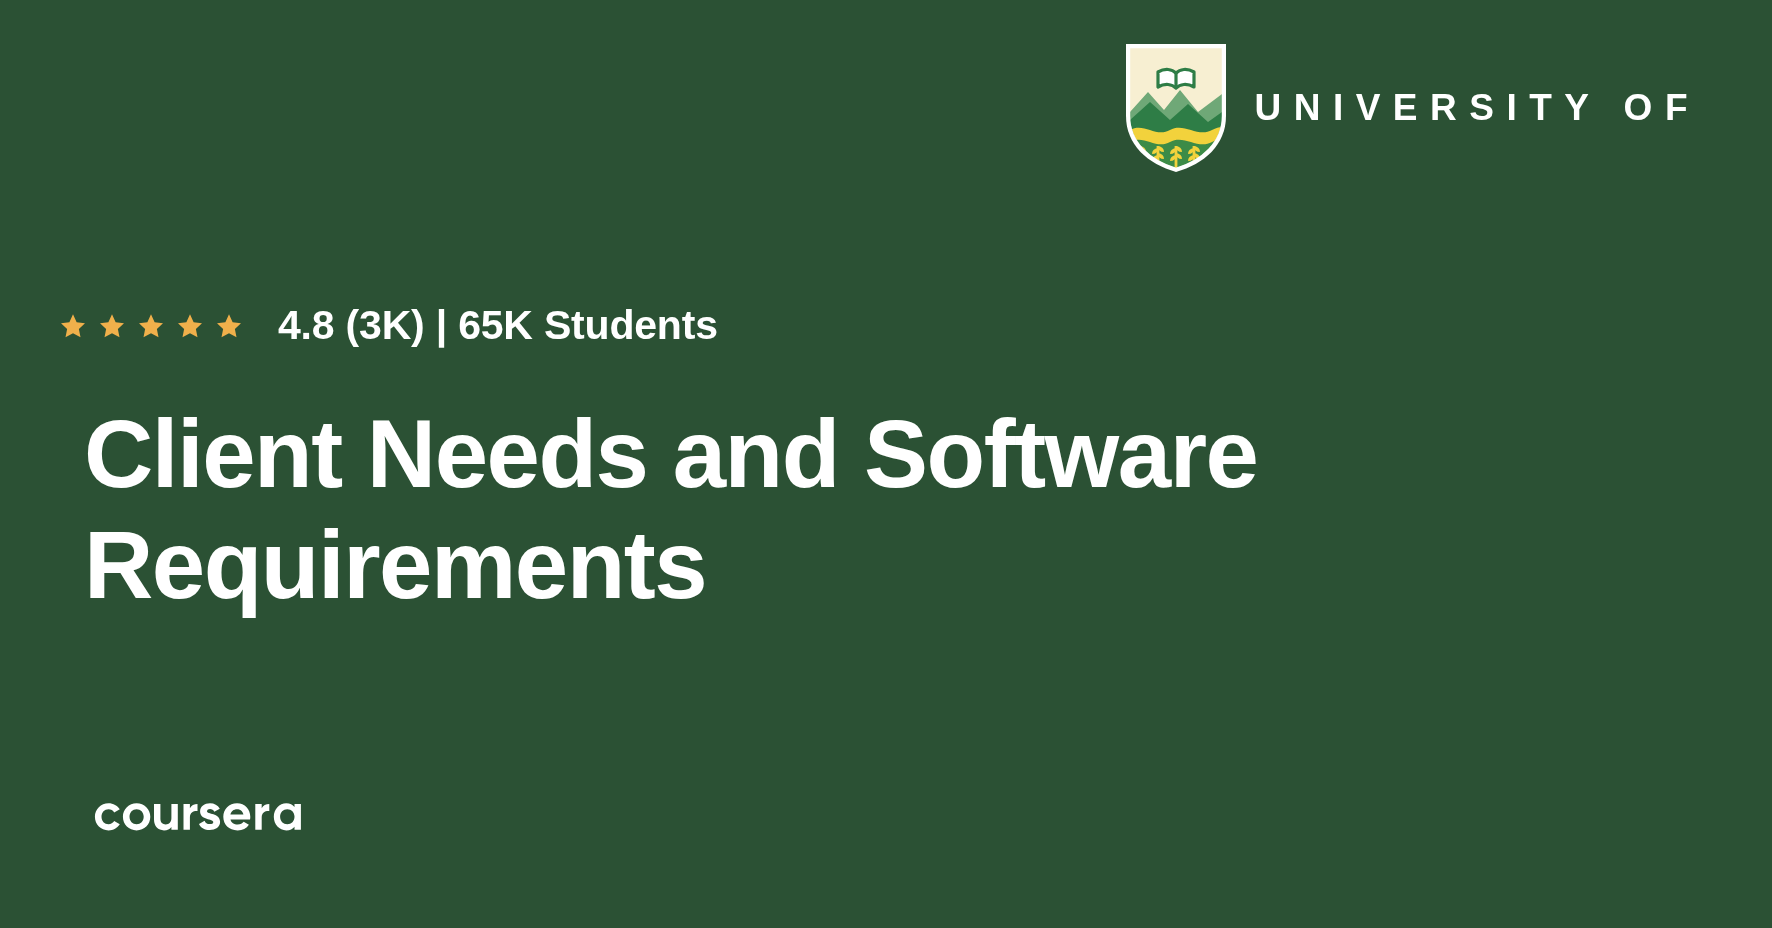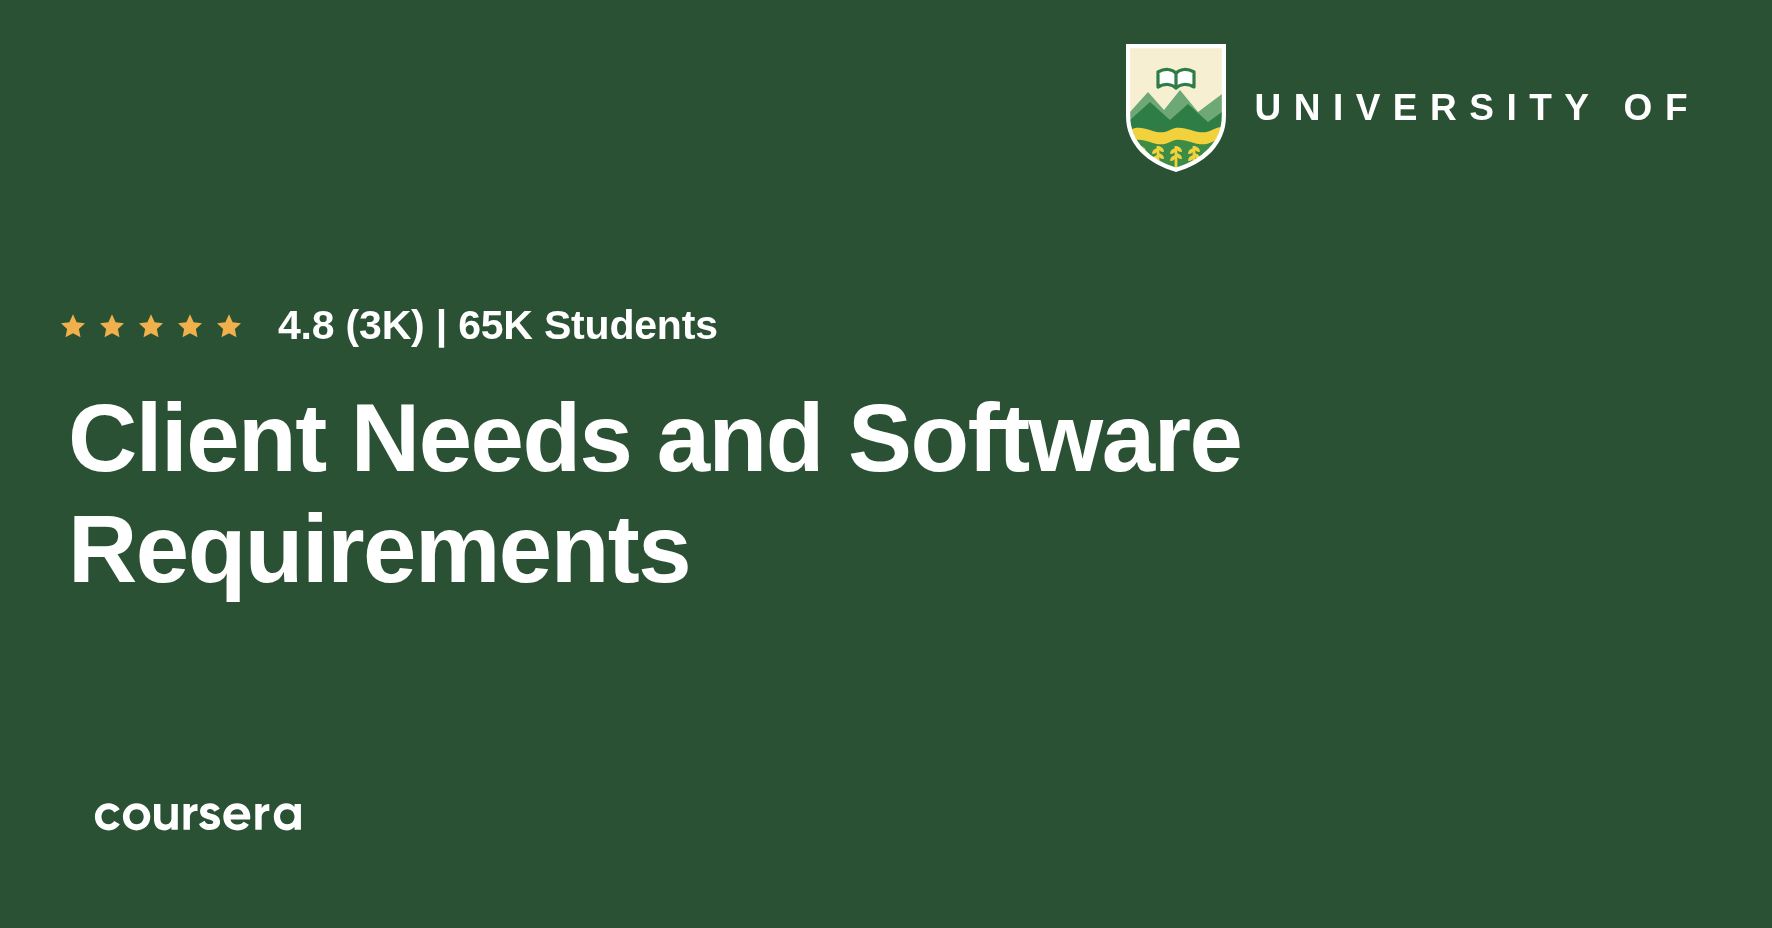--- a/index.html
+++ b/index.html
@@ -99,21 +99,21 @@
   .course-title {
     position: absolute;
     left: 68px;
     top: 382px;
     width: 1330px;
     color: #FFFFFF;
     font-size: 96px;
     font-weight: 700;
     line-height: 1.16;
     letter-spacing: -1.5px;
-    margin: 0;
+    margin: 16px;
   }
 
   
   .coursera-logo {
     position: absolute;
     left: 88px;
     bottom: 90px;
     width: 228px;
     height: 48px;
   }

